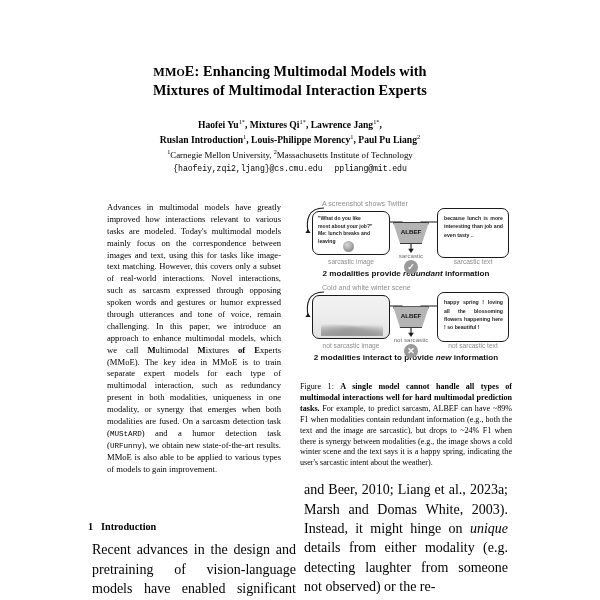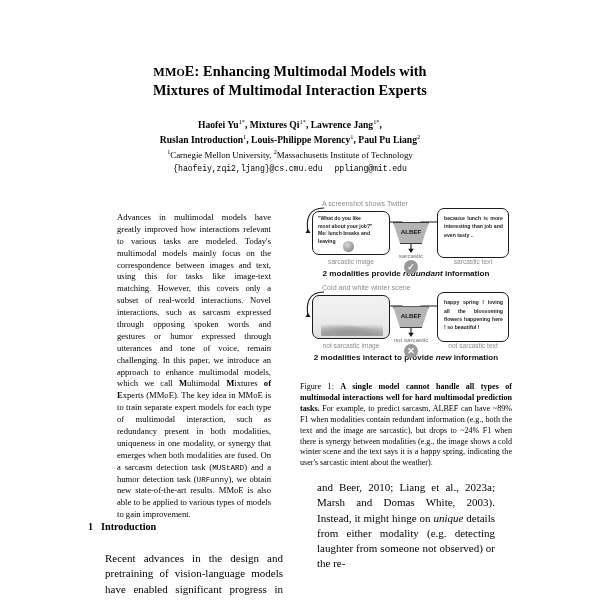--- a/index.html
+++ b/index.html
@@ -88,29 +88,29 @@
     font-size: 10.2px;
     font-weight: bold;
     text-align: center;
     margin: 0 0 7px 0;
   }
   .abstract-body {
     width: 178px;
     margin: 0 auto;
     text-align: justify;
   }
-  .abstract-body p { margin: 12px; text-indent: 0; }
+  .abstract-body p { margin: 2px; text-indent: 0; }
   .tt { font-family: "Liberation Mono", monospace; font-size: 7.6px; }
   .b { font-weight: bold; }
   .it { font-style: italic; }
 
   .intro-wrap { position: absolute; top: 320px; left: 0; width: 212px; }
   .intro-head { font-size: 10.2px; font-weight: bold; margin: 0 0 6px 0; }
   .intro-head .num { display: inline-block; width: 13px; }
-  .body-p { margin: 17px; text-align: justify; font-size: 11px; line-height: 1.385; }
+  .body-p { margin: 4px; text-align: justify; font-size: 14px; line-height: 1.385; }
 
   
   .figure {
     position: relative;
     width: 212px;
   }
   .fig-panel {
     position: relative;
     width: 212px;
   }

